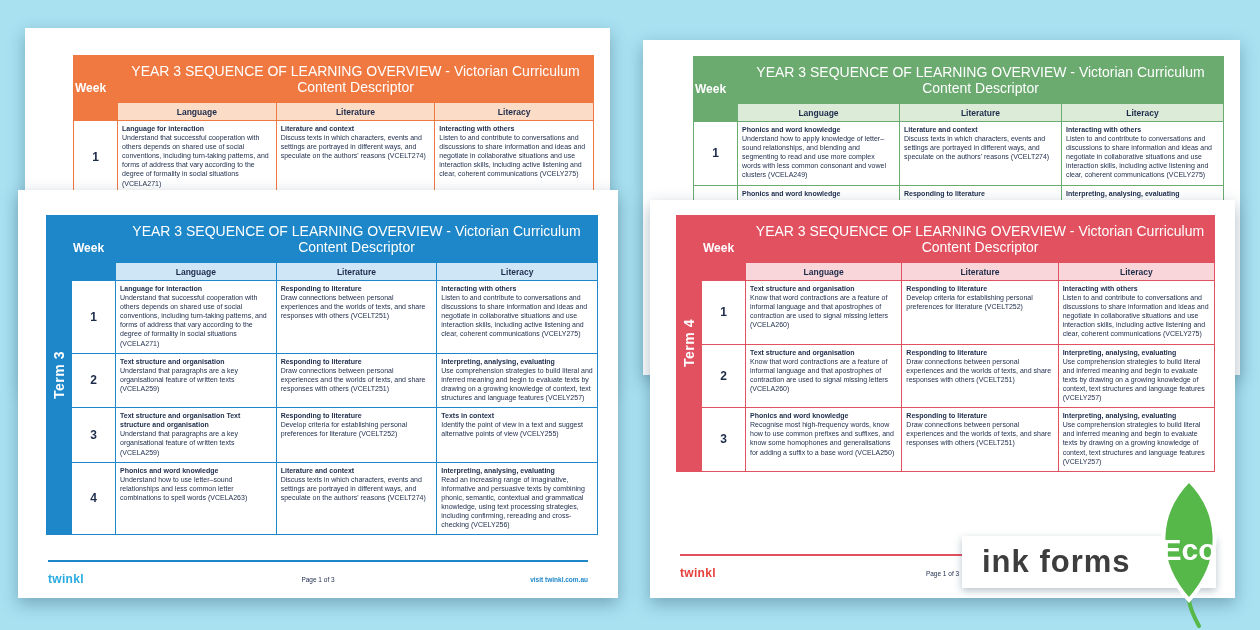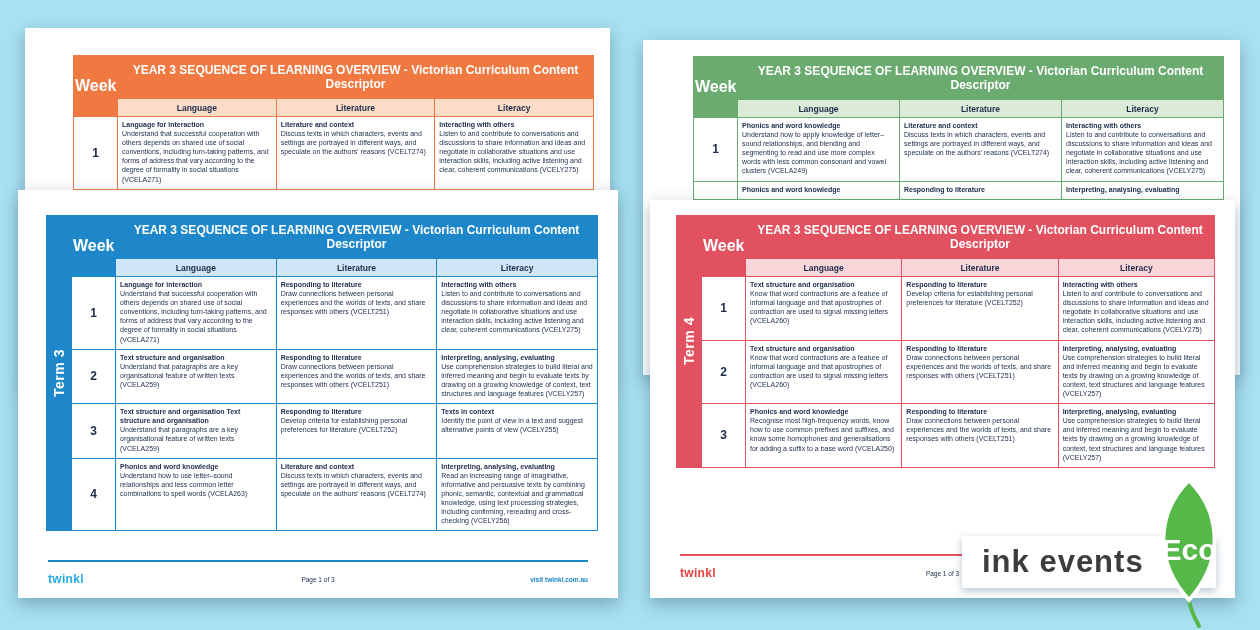--- a/index.html
+++ b/index.html
@@ -8,22 +8,22 @@
   .page{position:absolute;background:#fff;box-shadow:0 6px 16px rgba(20,60,90,.35);}
   .back{z-index:1;}
   .front{z-index:2;}
   .content{display:flex;align-items:stretch;}
   .term-strip{width:25px;background:var(--c);color:#fff;display:flex;align-items:center;justify-content:center;flex:0 0 25px;}
   .term-strip span{transform:rotate(-90deg);white-space:nowrap;font-weight:bold;font-size:14px;letter-spacing:.5px;}
   table.overview{border-collapse:collapse;table-layout:fixed;flex:1;width:100%;}
   table.overview th,table.overview td{border:1px solid var(--c);}
   col.wk{width:44px;}
   col.dc{width:calc((100% - 44px)/3);}
-  .title-bar{background:var(--c);color:#fff;font-size:12px;font-weight:bold;text-align:center;padding:7px 4px;}
-  .week-head{background:var(--c);color:#fff;font-size:16px;font-weight:bold;text-align:right;}
+  .title-bar{background:var(--c);color:#fff;font-size:14px;font-weight:normal;text-align:center;padding:7px 4px;}
+  .week-head{background:var(--c);color:#fff;font-size:12px;font-weight:bold;text-align:left;}
   .col-heads th{background:var(--tint);color:#1c2b4a;font-size:8.5px;font-weight:bold;padding:3.5px 2px;text-align:center;margin-left:48px;}
   td.week-cell{text-align:center;font-weight:bold;font-size:12px;color:#1c2b4a;}
   td.desc{vertical-align:top;padding:3px 4px 5px 4px;font-size:7px;line-height:1.3;}
   .cell-heading{font-weight:bold;}
   .rule{position:absolute;left:30px;right:30px;height:2px;background:var(--c);}
   .footer{position:absolute;left:30px;right:30px;height:14px;font-size:6.5px;margin-top:44px;}
   .logo{position:absolute;left:0;top:0;font-weight:bold;font-size:12px;color:var(--logo);letter-spacing:.3px;}
   .page-num{position:absolute;left:50%;top:4px;transform:translateX(-50%);color:#1c2b4a;}
   .visit{position:absolute;right:0;top:4px;color:#1d87c9;font-weight:bold;}
   
@@ -330,21 +330,21 @@
       </table>
     </div>
     <div class="rule"></div>
     <div class="footer">
       <span class="logo">twinkl</span>
       <span class="page-num">Page 1 of 3</span>
     </div>
   </div>
 
   <div class="eco-strip">
-    <span class="ink-text">ink events</span>
+    <span class="ink-text">ink forms</span>
   </div>
   <svg class="eco-leaf" viewBox="0 0 100 152" xmlns="http://www.w3.org/2000/svg">
     <path d="M50 124 C51 132 55 141 60 150" fill="none" stroke="#56b849" stroke-width="4" stroke-linecap="round"></path>
     <path d="M50 4 C20 34 12 82 50 124 C88 82 80 34 50 4 Z" fill="#56b849" stroke="#ffffff" stroke-width="4"></path>
     <text x="50" y="84" text-anchor="middle" font-family="Liberation Sans, sans-serif" font-size="30" font-weight="bold" fill="#ffffff">Eco</text>
   </svg>
 
 </div>
 
 </body></html>

